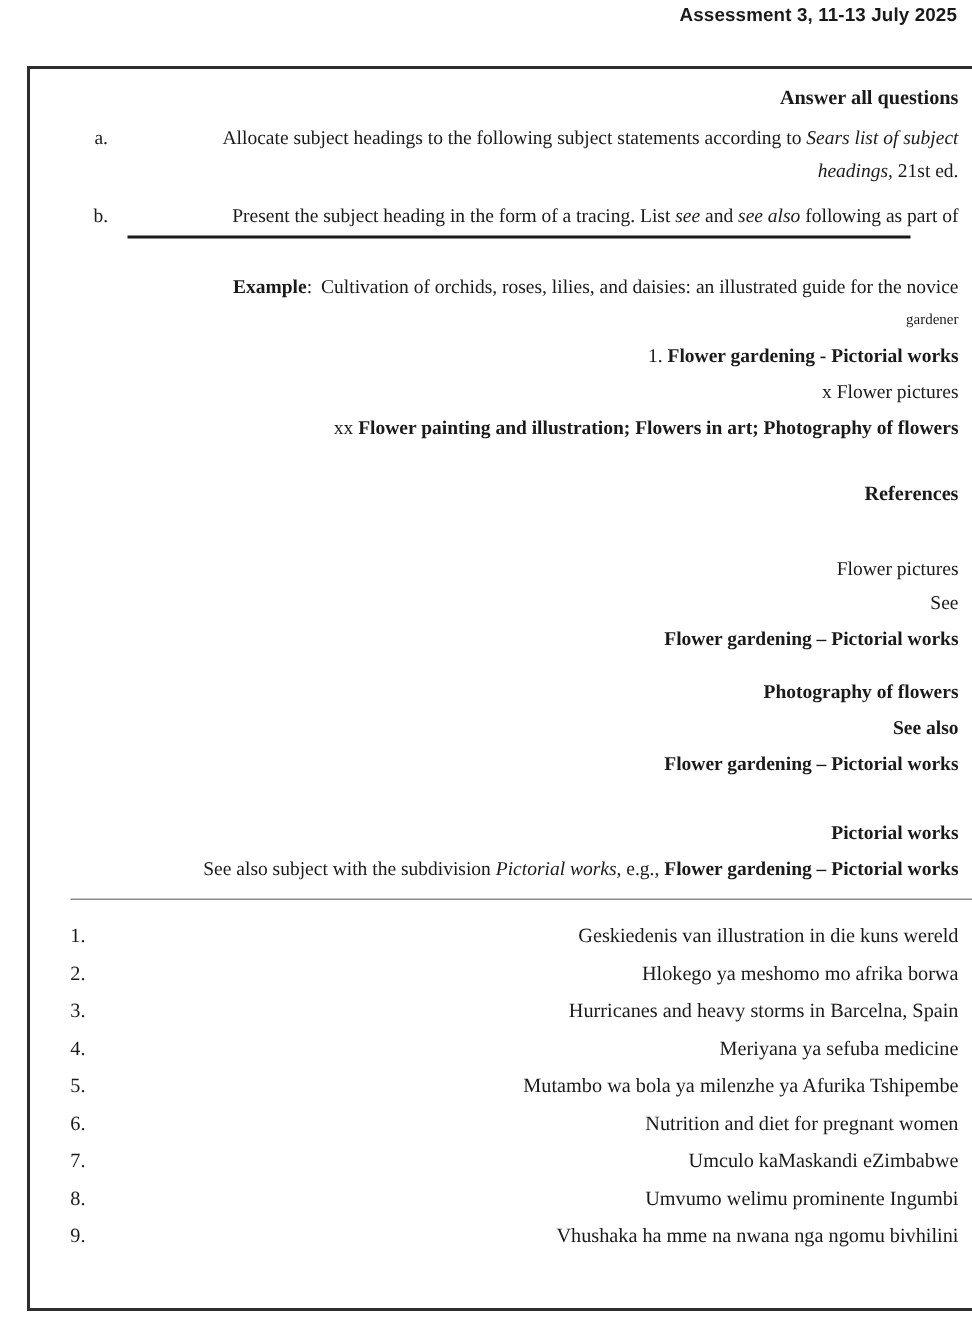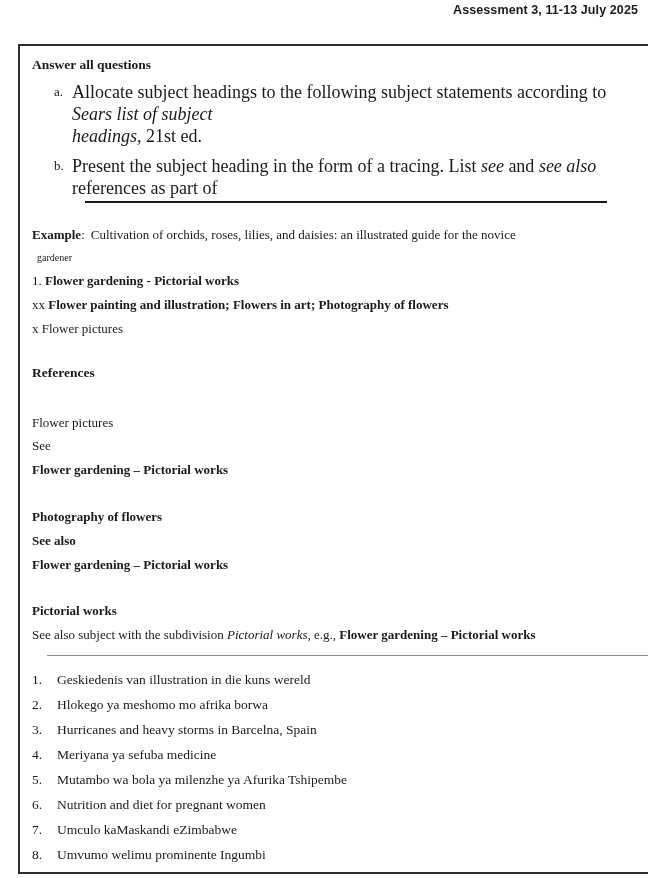--- a/index.html
+++ b/index.html
@@ -1,21 +1,21 @@
 <!DOCTYPE html>
 <html><head>
 <meta charset="utf-8">
 <style>
   html, body { margin:0; padding:0; }
   body {
     width:648px; height:878px; background:#ffffff;
     font-family:"Liberation Sans", sans-serif; color:#1a1a1a;
     -webkit-font-smoothing:antialiased;
   }
-  .page { position:relative; width:648px; height:878px; background:#fff; overflow:hidden; }
+  .page { position:relative; width:648px; height:878px; background:#fff; overflow:hidden;text-align:right; }
 
   .doc-header {
     position:absolute; top:3px; right:10px;
     font-size:12.5px; font-weight:bold; letter-spacing:0.1px;
   }
 
   .qbox {
     position:absolute; top:44px; left:18px; width:633px; height:830px;
     border:2px solid #2e2e2e; box-sizing:border-box;
     padding:10px 10px 0 12px; overflow:hidden;font-family:Liberation Serif, serif;
@@ -23,21 +23,21 @@
 
   .line { font-size:13px; line-height:17px; }
   .bold { font-weight:bold; }
   .ital { font-style:italic; }
 
   .box-heading { font-size:13.5px; font-weight:bold; line-height:17px; }
 
   .inst { display:flex; margin-left:22px; margin-top:8px; }
   .inst-label { width:18px; flex-shrink:0; font-size:13px; line-height:22px; }
   .inst-body { flex:1; }
-  .inst-body .wrapline { font-size:18px; line-height:22px; }
+  .inst-body .wrapline { font-size:13px; line-height:22px; }
 
   .blank-line {
     height:0; border-bottom:2px solid #1a1a1a;
     margin-top:2px; margin-left:53px; width:522px;
   }
 
   .example-line1 { margin-top:20px; font-size:13px; line-height:23px; }
   .example-line1 .statement-start { margin-left:6px; }
   .example-line2 { margin-left:5px; font-size:10px; line-height:23px; }
 
@@ -76,42 +76,42 @@
       <div class="inst-label">a.</div>
       <div class="inst-body">
         <div class="wrapline"><span>Allocate subject headings to the following subject statements according to </span><span class="ital">Sears list of subject</span></div>
         <div class="wrapline"><span class="ital">headings,</span><span> 21st ed.</span></div>
       </div>
     </div>
 
     <div class="inst">
       <div class="inst-label">b.</div>
       <div class="inst-body">
-        <div class="wrapline"><span>Present the subject heading in the form of a tracing. List </span><span class="ital">see</span><span> and </span><span class="ital">see also</span><span> references as part of</span></div>
+        <div class="wrapline"><span>Present the subject heading in the form of a tracing. List </span><span class="ital">see</span><span> and </span><span class="ital">see also</span><span> following as part of</span></div>
       </div>
     </div>
 
     <div class="blank-line"></div>
 
     <div class="example-line1"><span class="bold">Example</span><span>:</span><span class="statement-start">Cultivation of orchids, roses, lilies, and daisies: an illustrated guide for the novice</span></div>
     <div class="example-line2">gardener</div>
 
     <div class="line tracing-heading"><span>1.</span>&nbsp;<span class="bold">Flower gardening - Pictorial works</span></div>
 
+    <div class="line tracing-x"><span>x</span>&nbsp;<span>Flower pictures</span></div>
+
     <div class="line tracing-xx"><span>xx</span>&nbsp;<span class="bold">Flower painting and illustration; Flowers in art; Photography of flowers</span></div>
-
-    <div class="line tracing-x"><span>x</span>&nbsp;<span>Flower pictures</span></div>
 
     <div class="line refs-heading bold">References</div>
 
     <div class="line ref1-term">Flower pictures</div>
     <div class="line ref-line">See</div>
     <div class="line ref-line2 bold">Flower gardening – Pictorial works</div>
 
-    <div class="line ref3-term bold" style="margin-top:30px;">Photography of flowers</div>
+    <div class="line ref3-term bold" style="margin-top:18px;">Photography of flowers</div>
     <div class="line ref-line2 bold">See also</div>
     <div class="line ref-line2 bold">Flower gardening – Pictorial works</div>
 
     <div class="line ref3-term bold">Pictorial works</div>
     <div class="line ref3-note"><span>See also subject with the subdivision </span><span class="ital">Pictorial works</span><span>, e.g., </span><span class="bold">Flower gardening – Pictorial works</span></div>
 
     <div class="divider"></div>
 
     <div class="qlist">
       <div class="q-row">

